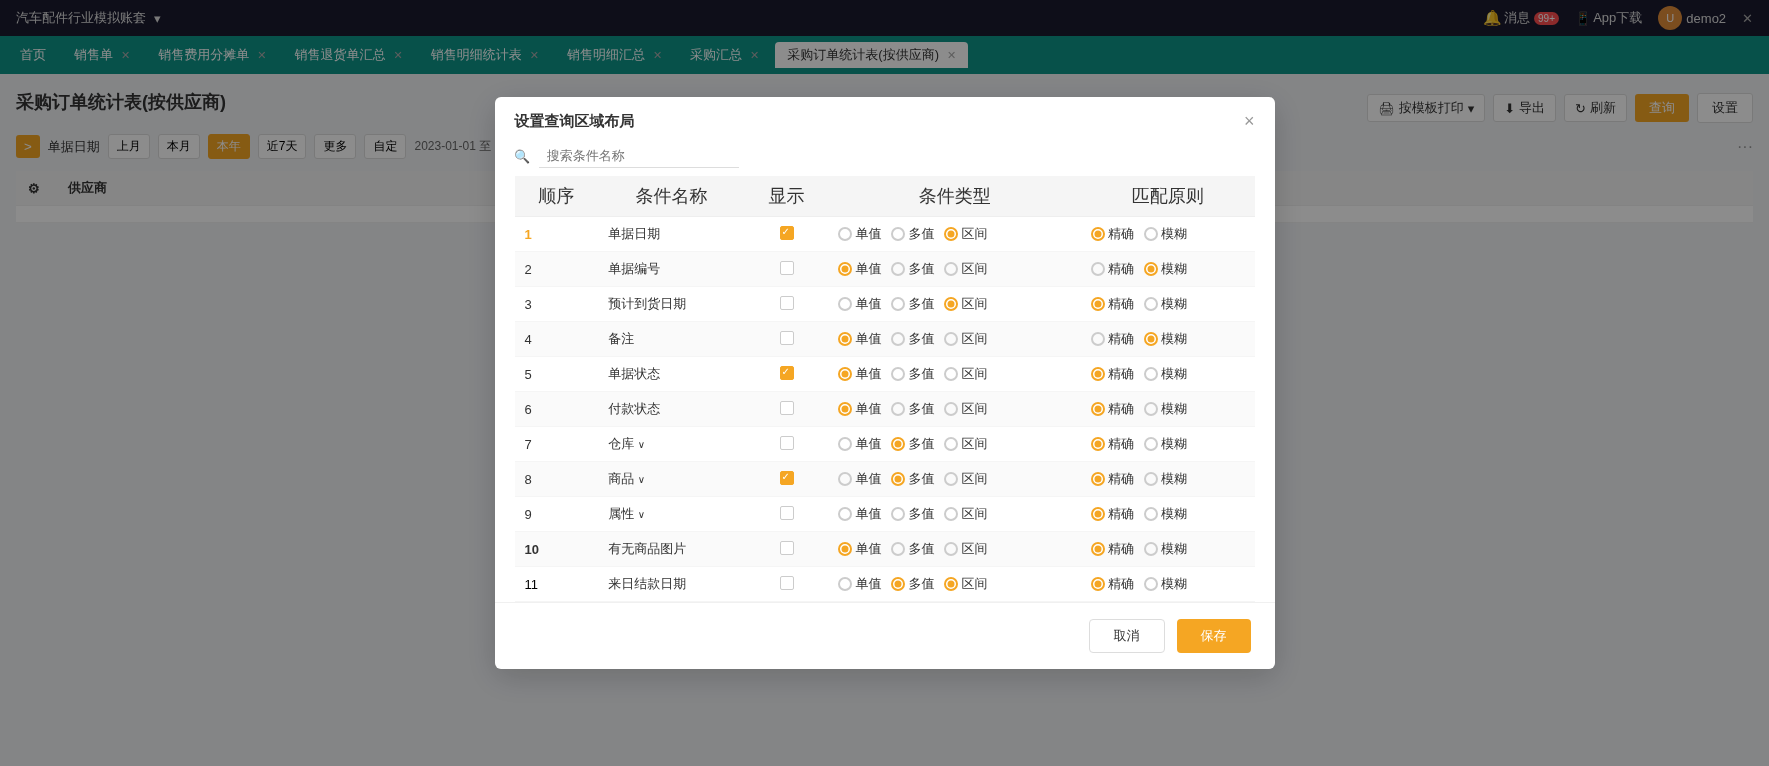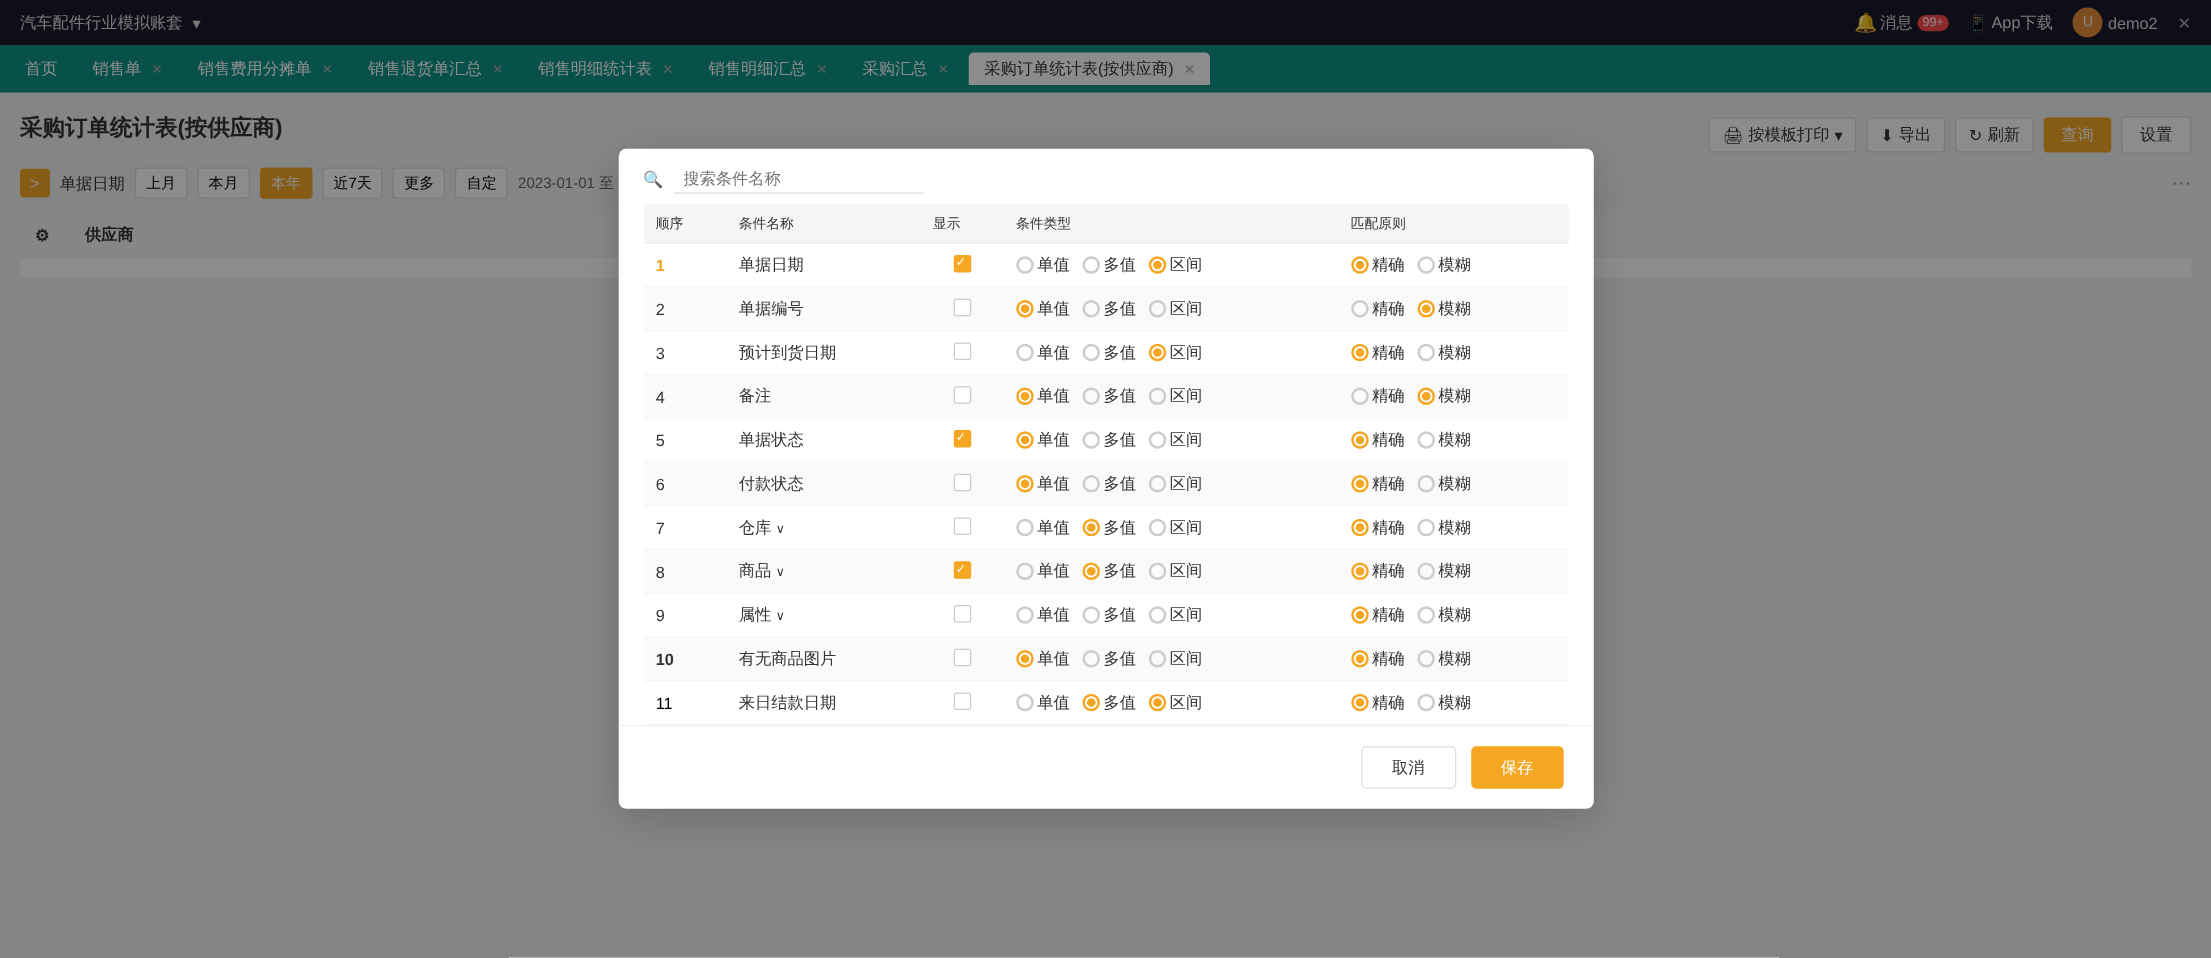--- a/index.html
+++ b/index.html
@@ -98,21 +98,21 @@
 
     
     .modal-search { display: flex; align-items: center; padding: 12px 20px 8px 20px; gap: 8px; }
     .modal-search-input { border: none; border-bottom: 1px solid #ddd; outline: none; padding: 4px 8px; font-size: 13px; width: 200px; }
     .search-icon-wrap { color: #aaa; }
 
     
     .modal-body { padding: 0 20px; overflow-y: auto; flex: 1; }
     .modal-table { width: 100%; border-collapse: collapse; }
     .modal-table thead tr { background: #f5f5f5; }
-    .modal-table th { padding: 8px 10px; font-size: 11px; color: #333; font-weight: 500; text-align: left; border-bottom: 1px solid #eee; }
+    .modal-table th { padding: 8px 10px; font-size: 18px; color: #333; font-weight: 500; text-align: center; border-bottom: 1px solid #eee; }
     .modal-table td { padding: 8px 10px; font-size: 13px; color: #333; border-bottom: 1px solid #f5f5f5; vertical-align: middle; }
     .modal-table tr:nth-child(even) td { background: #fafafa; }
 
     
     .radio-group { display: flex; align-items: flex-start; gap: 10px; }
     .radio-item { display: flex; align-items: center; gap: 3px; cursor: pointer; }
     .custom-radio { width: 14px; height: 14px; border-radius: 50%; border: 2px solid #ccc; display: inline-block; position: relative; }
     .custom-radio.checked { border-color: #f5a623; background: #fff; }
     .custom-radio.checked::after { content: ''; width: 7px; height: 7px; border-radius: 50%; background: #f5a623; position: absolute; top: 50%; left: 50%; transform: translate(-50%, -50%); }
     .custom-checkbox { width: 14px; height: 14px; border: 1px solid #ccc; border-radius: 2px; display: inline-block; position: relative; background: #fff; }
@@ -247,20 +247,24 @@
         <td></td>
         <td></td>
       </tr>
     </tbody>
   </table>
 </div>
 
 <div class="modal-overlay">
   <div class="modal">
 
+    <div class="modal-header">
+      <span class="modal-title">设置查询区域布局</span>
+      <button class="modal-close">×</button>
+    </div>
 
 
     <div class="modal-search">
       <span class="search-icon-wrap">🔍</span>
       <input class="modal-search-input" type="text" placeholder="搜索条件名称" style="">
     </div>
 
     <div class="modal-body">
       <table class="modal-table">
         <thead>

